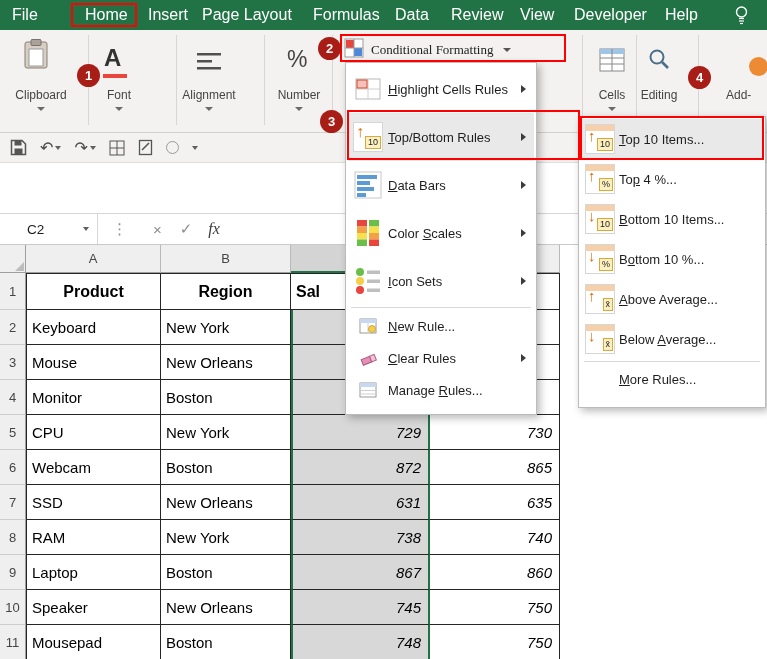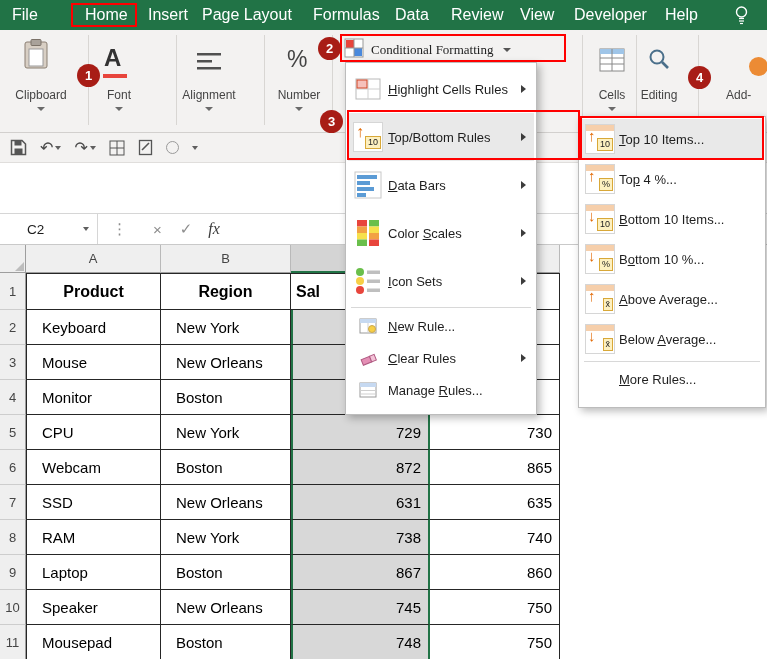--- a/index.html
+++ b/index.html
@@ -43,25 +43,25 @@
   .sheet { position:absolute; top:245px; left:0; width:767px; }
   .colheads { display:flex; height:28px; }
   .corner { width:26px; height:28px; background:#efefef; border-right:1px solid #9e9e9e; border-bottom:1px solid #9e9e9e; position:relative; }
   .corner:after { content:""; position:absolute; right:1px; bottom:1px; width:0; height:0; border-left:9px solid transparent; border-bottom:9px solid #bdbdbd; }
   .ch { height:28px; background:#efefef; border-right:1px solid #b9b9b9; border-bottom:1px solid #9e9e9e; font-size:13px; color:#454545; display:flex; align-items:center; justify-content:center; }
   .ch.selh { background:#d4d4d4; border-bottom:2px solid #217346; }
   .wA { width:135px; } .wB { width:130px; } .wC { width:139px; } .wD { width:130px; }
   .row { display:flex; height:35px; }
   .row.r1 { height:37px; }
   .rn { width:26px; background:#efefef; border-right:1px solid #9e9e9e; border-bottom:1px solid #cdcdcd; font-size:13px; color:#454545; display:flex; align-items:center; justify-content:center; }
-  .cell { border-right:1px solid #262626; border-bottom:1px solid #262626; font-size:15px; color:#000; display:flex; align-items:center; padding-left:15px; background:#fff; }
+  .cell { border-right:1px solid #262626; border-bottom:1px solid #262626; font-size:15px; color:#000; display:flex; align-items:center; padding-left:5px; background:#fff; }
   .cell.first { border-left:1px solid #262626; }
   .r1 .cell { border-top:1px solid #262626; font-weight:bold; font-size:16px; justify-content:center; padding-left:0; }
   .r1 .cell.csal { justify-content:flex-start; padding-left:5px; }
-  .cell.num { justify-content:flex-end; padding-right:7px; padding-left:8px; }
+  .cell.num { justify-content:flex-end; padding-right:7px; padding-left:8px;font-style:italic; }
   .cell.sel { background:#d8d8d8; border-left:2px solid #217346; border-right:2px solid #217346; }
 
   
   .menu { position:absolute; left:345px; top:62px; width:192px; height:353px; background:#fff; border:1px solid #bcbcbc; box-shadow:3px 3px 8px rgba(0,0,0,.28); z-index:20; padding:2px; }
   .mi { display:flex; align-items:center; cursor:default; }
   .mi.big { height:48px; }
   .mi.small { height:32px; }
   .mi.hl { background:#e9e9e9; }
   .micol { width:40px; display:flex; align-items:center; justify-content:center; flex-shrink:0; }
   .mlabel { flex:1; font-size:13px; color:#1e1e1e; white-space:nowrap; }

